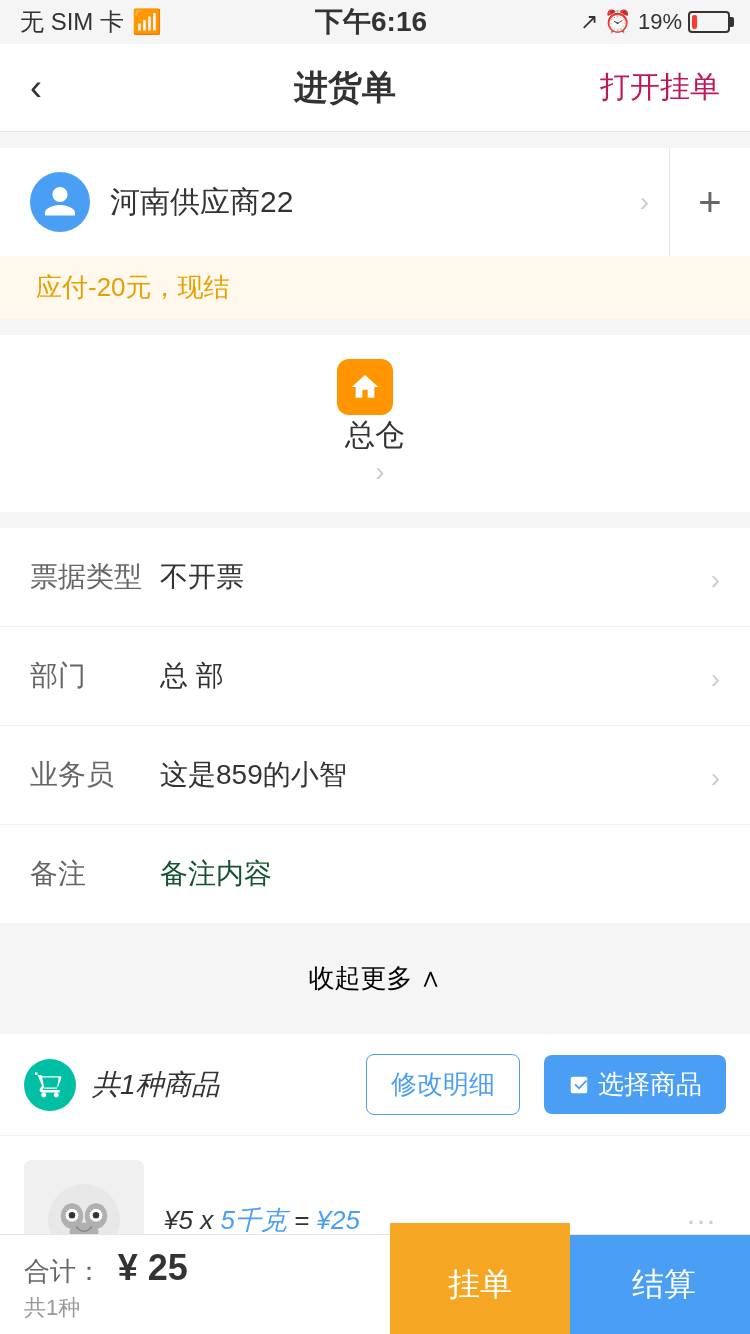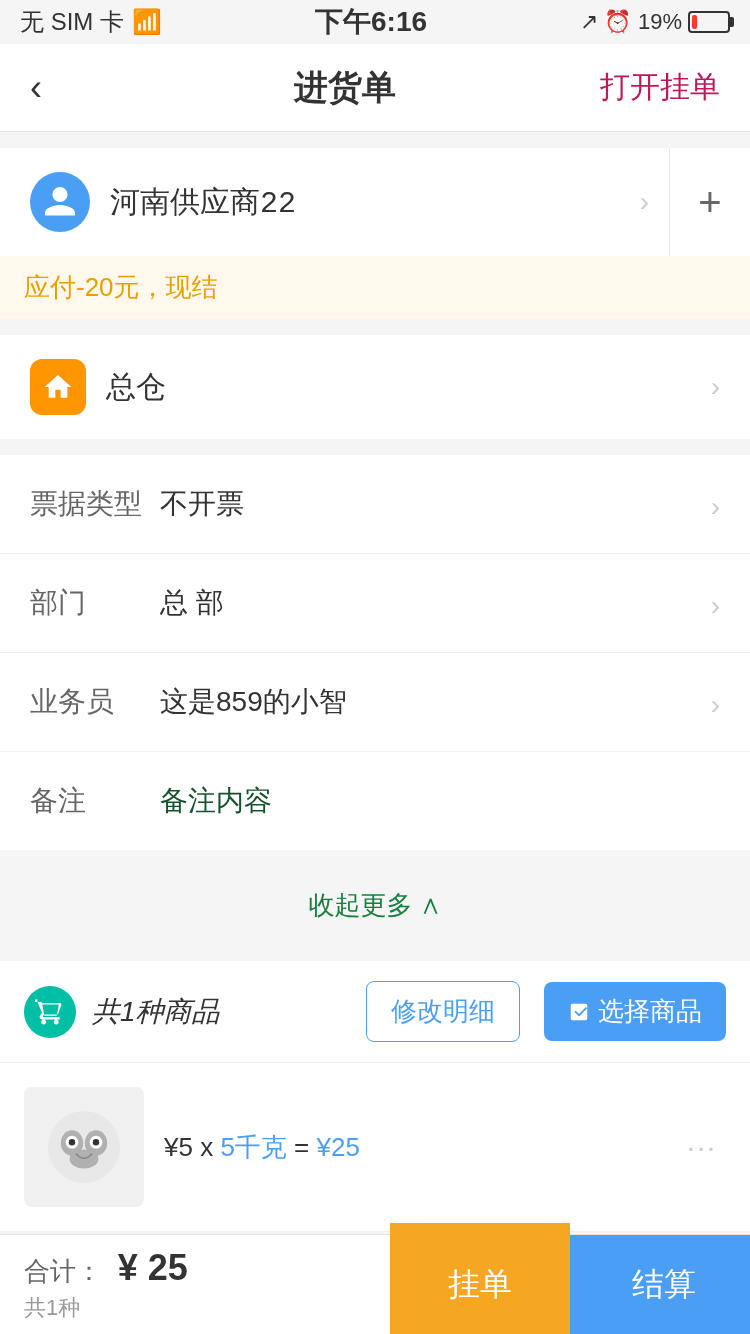--- a/index.html
+++ b/index.html
@@ -86,20 +86,21 @@
     
     .content {
       width: 750px;
       background: #f5f5f5;
     }
 
     
     .section {
       background: #fff;
       margin-bottom: 16px;
+      flex-direction: column;
     }
 
     
     .supplier-section {
       background: #fff;
       margin-bottom: 0;
       display: flex;
       align-items: stretch;
     }
     .supplier-main {
@@ -118,41 +119,40 @@
       align-items: center;
       justify-content: center;
       margin-right: 20px;
       flex-shrink: 0;
     }
     .supplier-avatar svg { width: 36px; height: 36px; fill: #fff; }
     .supplier-name {
       font-size: 30px;
       color: #333;
       flex: 1;
-      font-family: Liberation Mono, monospace;
     }
     .chevron {
       font-size: 30px;
       color: #ccc;
       margin-left: 10px;
     }
     .supplier-add {
       width: 80px;
       display: flex;
       align-items: center;
       justify-content: center;
       font-size: 40px;
       color: #666;
       cursor: pointer;
     }
 
     
     .notice-bar {
       background: #fff8ec;
-      padding: 14px 24px;
+      padding: 14px 36px;
       margin-bottom: 16px;
     }
     .notice-text {
       font-size: 26px;
       color: #e8a000;
     }
 
     
     .form-row {
       background: #fff;
@@ -208,21 +208,21 @@
 
     
     .collapse-bar {
       background: #f5f5f5;
       text-align: center;
       padding: 22px 0;
       margin-bottom: 16px;
     }
     .collapse-text {
       font-size: 26px;
-      color: #15803d;
+      color: #000000;
       cursor: pointer;
     }
 
     
     .product-header {
       background: #fff;
       display: flex;
       align-items: center;
       padding: 20px 24px;
       border-bottom: 1px solid #f0f0f0;
@@ -299,20 +299,21 @@
       flex: 1;
     }
     .product-name {
       font-size: 28px;
       color: #333;
       margin-bottom: 12px;
     }
     .product-price-row {
       font-size: 26px;
       color: #333;
+      font-style: italic;
     }
     .price-blue { color: #4a9ff5; }
     .product-more {
       font-size: 30px;
       color: #ccc;
       padding: 10px;
       cursor: pointer;
     }
 
     

